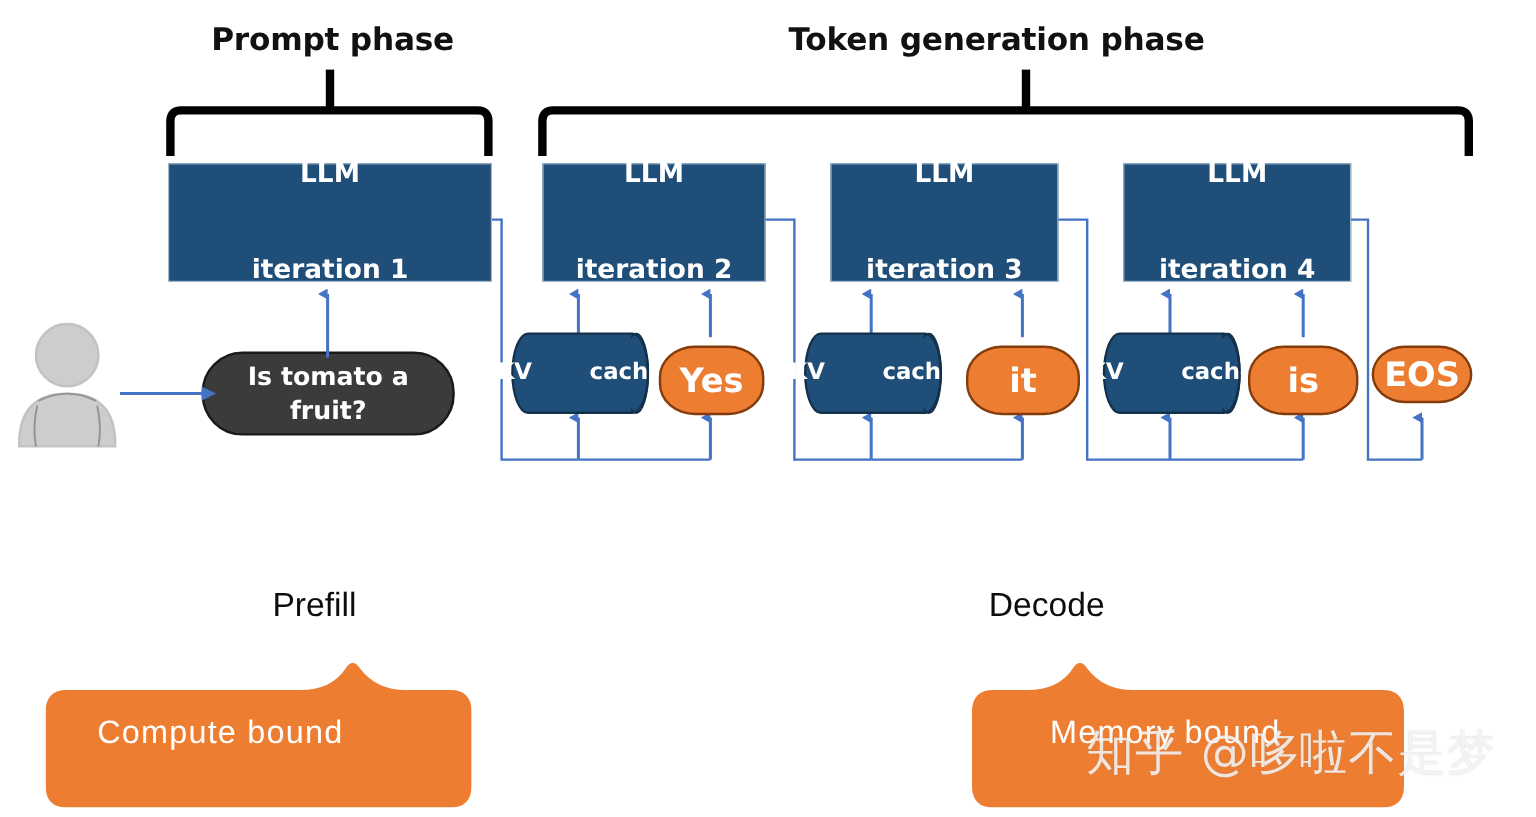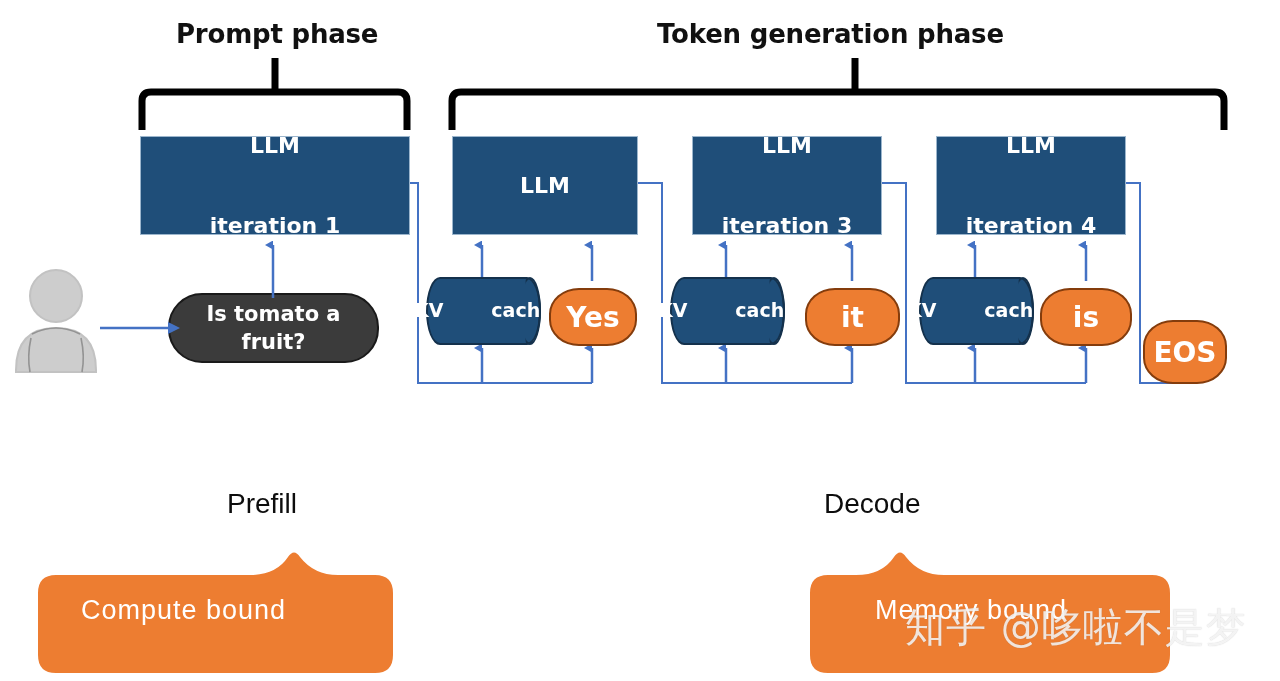--- a/index.html
+++ b/index.html
@@ -240,20 +240,21 @@
     <span>fruit?</span>
   </div>
 
   <div class="llm-box z3" style="left:140px;top:136px;width:270px;height:99px;">
     <span class="l1">LLM</span>
     <span class="l2">iteration 1</span>
   </div>
 
   <div class="llm-box z3" style="left:452px;top:136px;width:186px;height:99px;">
     <span class="l1">LLM</span>
+    <span class="l2">iteration 2</span>
   </div>
 
   <div class="llm-box z3" style="left:692px;top:136px;width:190px;height:99px;">
     <span class="l1">LLM</span>
     <span class="l2">iteration 3</span>
   </div>
 
   <div class="llm-box z3" style="left:936px;top:136px;width:190px;height:99px;">
     <span class="l1">LLM</span>
     <span class="l2">iteration 4</span>
@@ -273,21 +274,21 @@
     <span class="txt">KV</span>
     <span class="txt">cache</span>
   </div>
 
   <div class="tok z3" style="left:549px;top:288px;width:88px;height:58px;">Yes</div>
 
   <div class="tok z3" style="left:805px;top:288px;width:95px;height:58px;">it</div>
 
   <div class="tok z3" style="left:1040px;top:288px;width:92px;height:58px;">is</div>
 
-  <div class="tok z3" style="left:1143px;top:288px;width:84px;height:64px;margin-top:32px;">EOS</div>
+  <div class="tok z3" style="left:1143px;top:288px;width:84px;height:48px;">EOS</div>
 
   <div class="stage-label" style="left:227px;top:488px;">Prefill</div>
   <div class="stage-label" style="left:824px;top:488px;">Decode</div>
 
   <div class="banner" style="left:38px;top:548px;width:355px;height:125px;padding-left:43px;">
     <svg class="bannerbg" viewBox="0 0 355 125" preserveAspectRatio="none">
       <path d="M0,45 Q0,27 18,27 L212,27 Q238,27 250,9 Q256,0 262,9 Q276,27 300,27 L337,27 Q355,27 355,45
                L355,107 Q355,125 337,125 L18,125 Q0,125 0,107 Z" fill="#ed7d31"></path>
     </svg>
     <span class="btext">Compute  bound</span>

